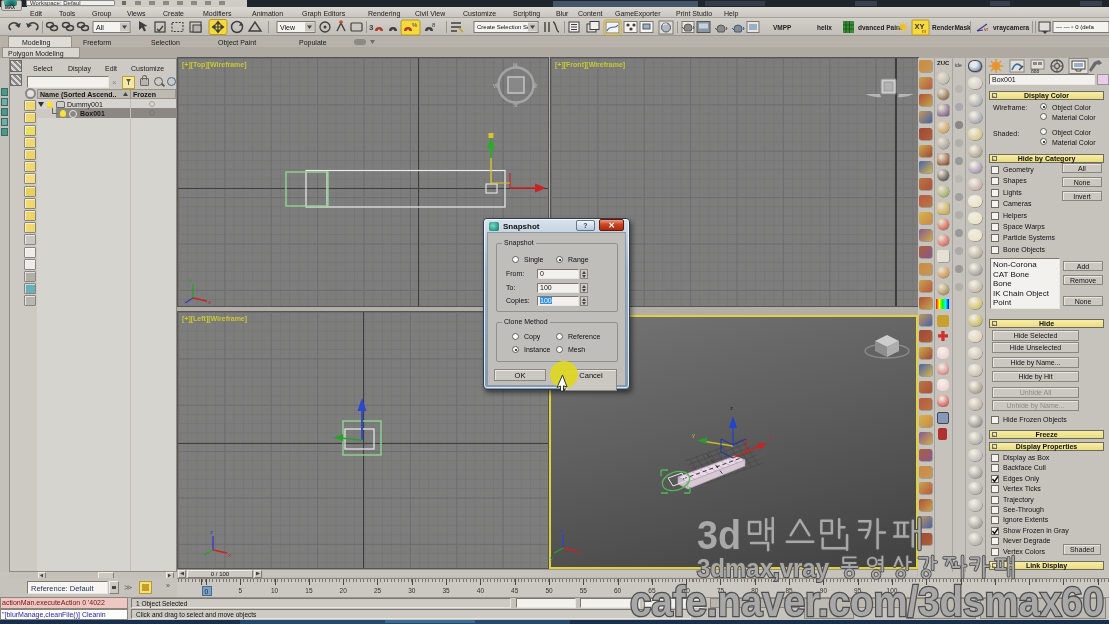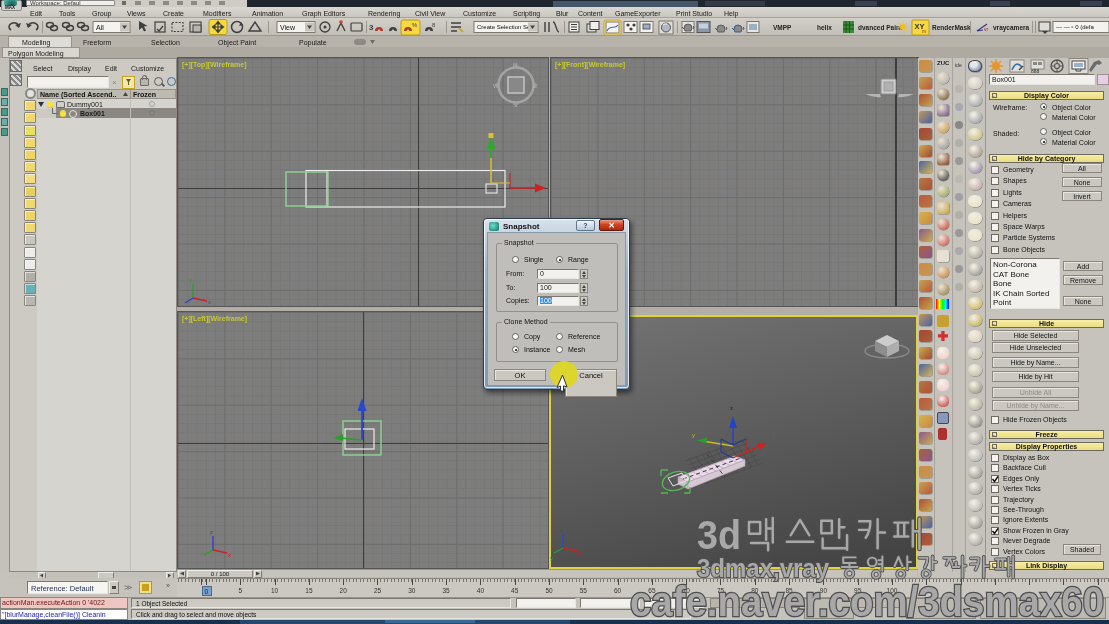--- a/index.html
+++ b/index.html
@@ -511,21 +511,21 @@
 <div class="lbl" style="left:1003px;top:234.40000000000003px">Particle Systems</div>
 <div class="chk" style="left:991px;top:245.80000000000004px"></div>
 <div class="lbl" style="left:1003px;top:245.80000000000004px">Bone Objects</div>
 <div class="ab btn" style="left:1062px;top:163px;width:40px;height:10px;line-height:9px">All</div>
 <div class="ab btn" style="left:1062px;top:177px;width:40px;height:10px;line-height:9px">None</div>
 <div class="ab btn" style="left:1062px;top:191px;width:40px;height:10px;line-height:9px">Invert</div>
 <div class="ab sunk" style="left:990px;top:258px;width:70px;height:51px"></div>
 <div class="ab" style="left:993px;top:260px;font-size:8px;line-height:9.5px;color:#111;white-space:pre">Non-Corona
 CAT Bone
 Bone
-IK Chain Sorted
+IK Chain Object
 Point</div>
 <div class="ab btn" style="left:1063px;top:261px;width:40px;height:10px;line-height:9px">Add</div>
 <div class="ab btn" style="left:1063px;top:275px;width:40px;height:10px;line-height:9px">Remove</div>
 <div class="ab btn" style="left:1063px;top:296px;width:40px;height:10px;line-height:9px">None</div>
 <div class="ab roll" style="left:989px;top:319px;width:115px;height:9px">Hide</div>
 <div class="ab" style="left:992px;top:321px;width:5px;height:5px;background:#efe7a0;border:1px solid #6e6a5e;font-size:5px;line-height:4px;color:#333">-</div>
 <div class="ab btn" style="left:992px;top:330px;width:87px;height:11px;line-height:10px">Hide Selected</div>
 <div class="ab btn" style="left:992px;top:342px;width:87px;height:11px;line-height:10px">Hide Unselected</div>
 <div class="ab btn" style="left:992px;top:357px;width:87px;height:11px;line-height:10px">Hide by Name...</div>
 <div class="ab btn" style="left:992px;top:371px;width:87px;height:11px;line-height:10px">Hide by Hit</div>
@@ -670,21 +670,21 @@
 <div class="ab" style="left:502px;top:318px;font-size:7px;color:#111;background:#bfbeba;padding:0 2px">Clone Method</div>
 <div class="rad" style="left:512px;top:333px;background:#fff"></div>
 <div class="ab" style="left:524px;top:333px;font-size:7px;color:#111">Copy</div>
 <div class="rad" style="left:556px;top:333px;background:#fff"></div>
 <div class="ab" style="left:568px;top:333px;font-size:7px;color:#111">Reference</div>
 <div class="rad on" style="left:512px;top:346px;background:#fff"></div>
 <div class="ab" style="left:524px;top:346px;font-size:7px;color:#111">Instance</div>
 <div class="rad" style="left:556px;top:346px;background:#fff"></div>
 <div class="ab" style="left:568px;top:346px;font-size:7px;color:#111">Mesh</div>
 <div class="ab btn" style="left:494px;top:369px;width:52px;height:12px;line-height:11px;font-size:7.5px">OK</div>
-<div class="ab btn" style="left:565px;top:369px;width:52px;height:28px;line-height:11px;font-size:7.5px">Cancel</div>
+<div class="ab btn" style="left:565px;top:369px;width:52px;height:22px;line-height:11px;font-size:7.5px">Cancel</div>
 <div class="ab" style="left:550px;top:361px;width:28px;height:27px;border-radius:50%;background:#ddd626;opacity:0.95"></div>
 <svg class="ab" style="left:554px;top:374px" width="16" height="18" viewBox="0 0 16 18">
     <path d="M8.5 1 L3 13.5 L6.5 12 L6.5 17 L9.5 17 L9.5 11.8 L13 13 Z" fill="#fff" stroke="#333" stroke-width="1"></path>
   </svg>
 
 <svg class="ab" style="left:0;top:0;pointer-events:none" width="1109" height="624" viewBox="0 0 1109 624">
     <text x="697" y="549" font-size="40" font-weight="bold" fill="#a8a8a8" stroke="#4f4f4f" stroke-width="2.4" paint-order="stroke" font-family="Liberation Sans" textLength="44" lengthAdjust="spacingAndGlyphs">3d</text>
     <g transform="translate(747.0,518.0) scale(0.3300)" fill="none" stroke-linecap="round" stroke-linejoin="round">
       <path d="M6 12 h34 v36 h-34 z M58 4 v62 M78 0 v74 M58 32 h20 M12 76 h52 M64 76 v22 " stroke="#4f4f4f" stroke-width="14"></path>
       <path d="M6 12 h34 v36 h-34 z M58 4 v62 M78 0 v74 M58 32 h20 M12 76 h52 M64 76 v22 " stroke="#a8a8a8" stroke-width="7.5"></path>

